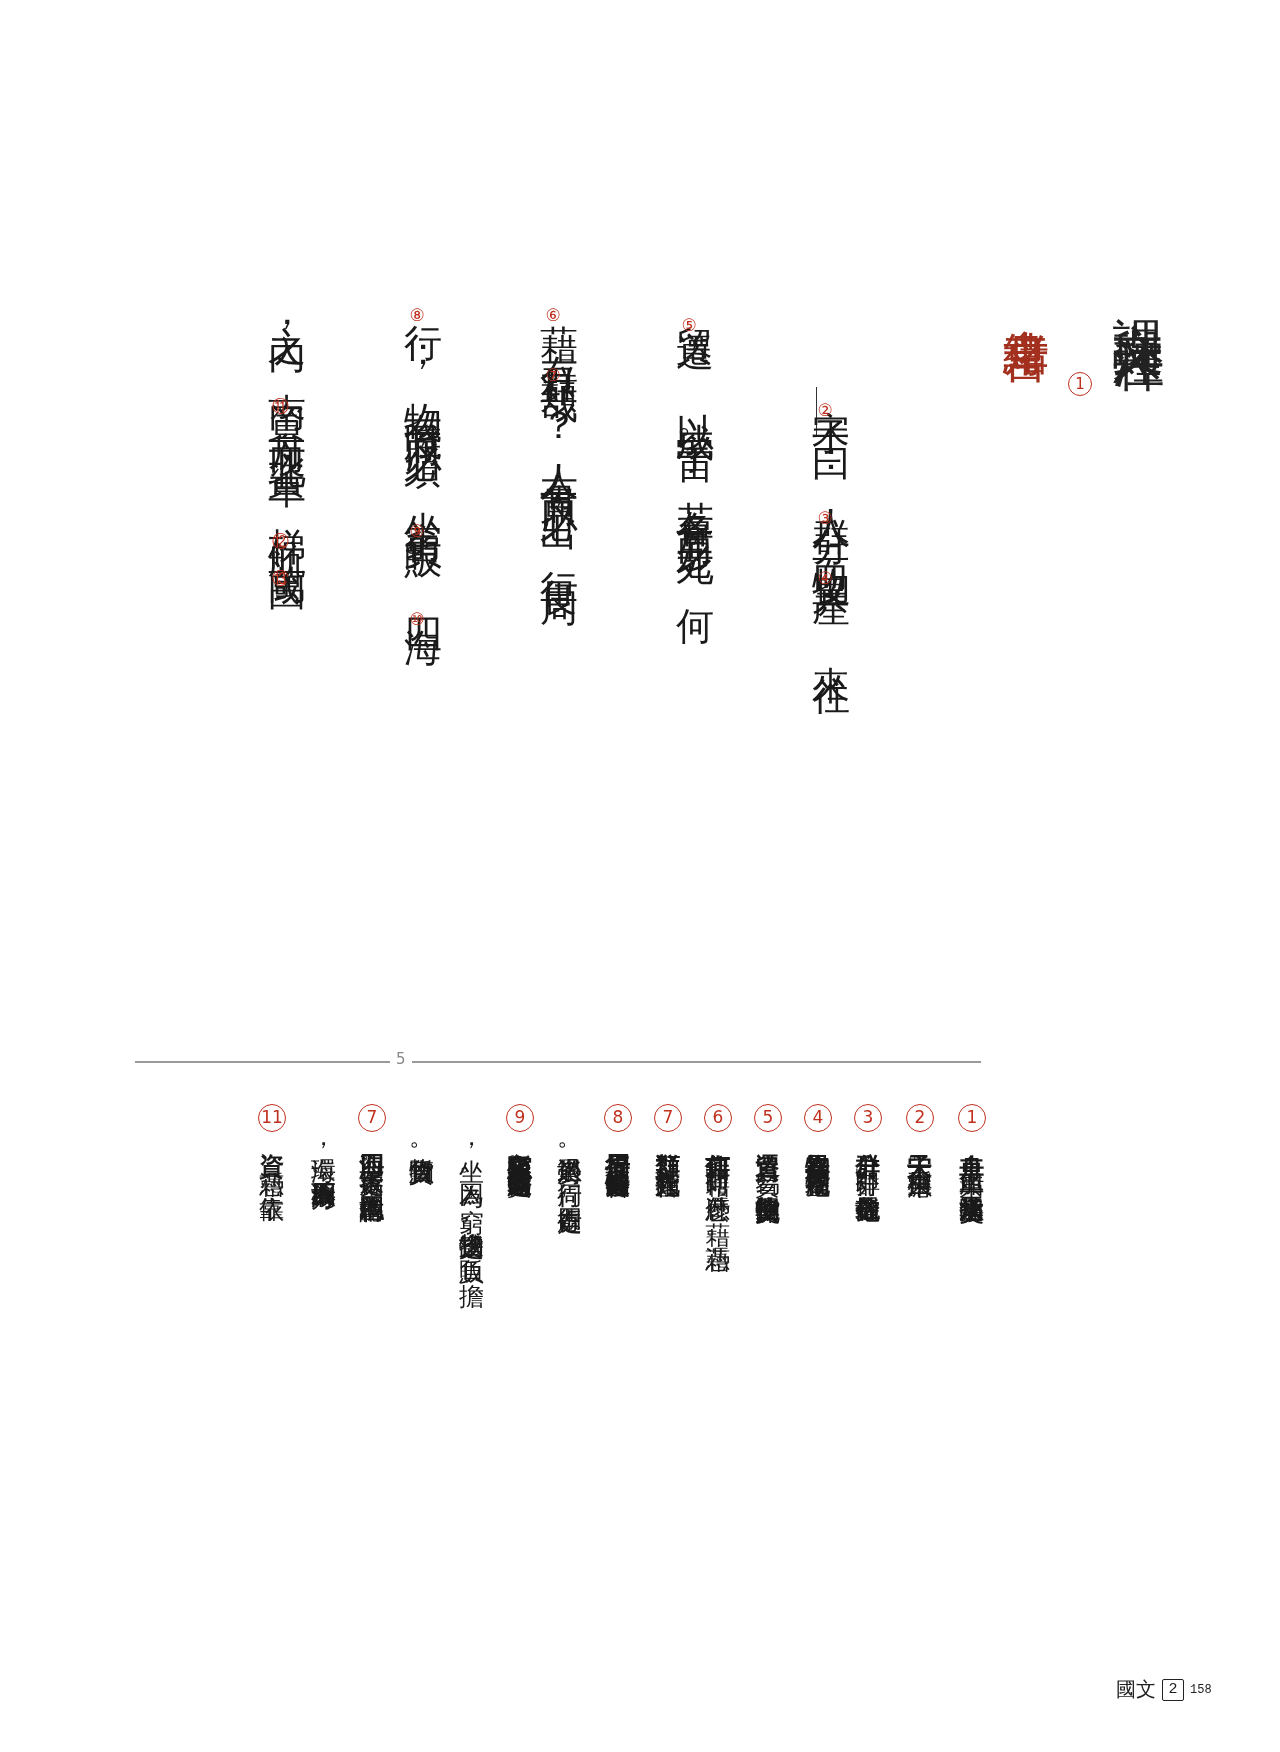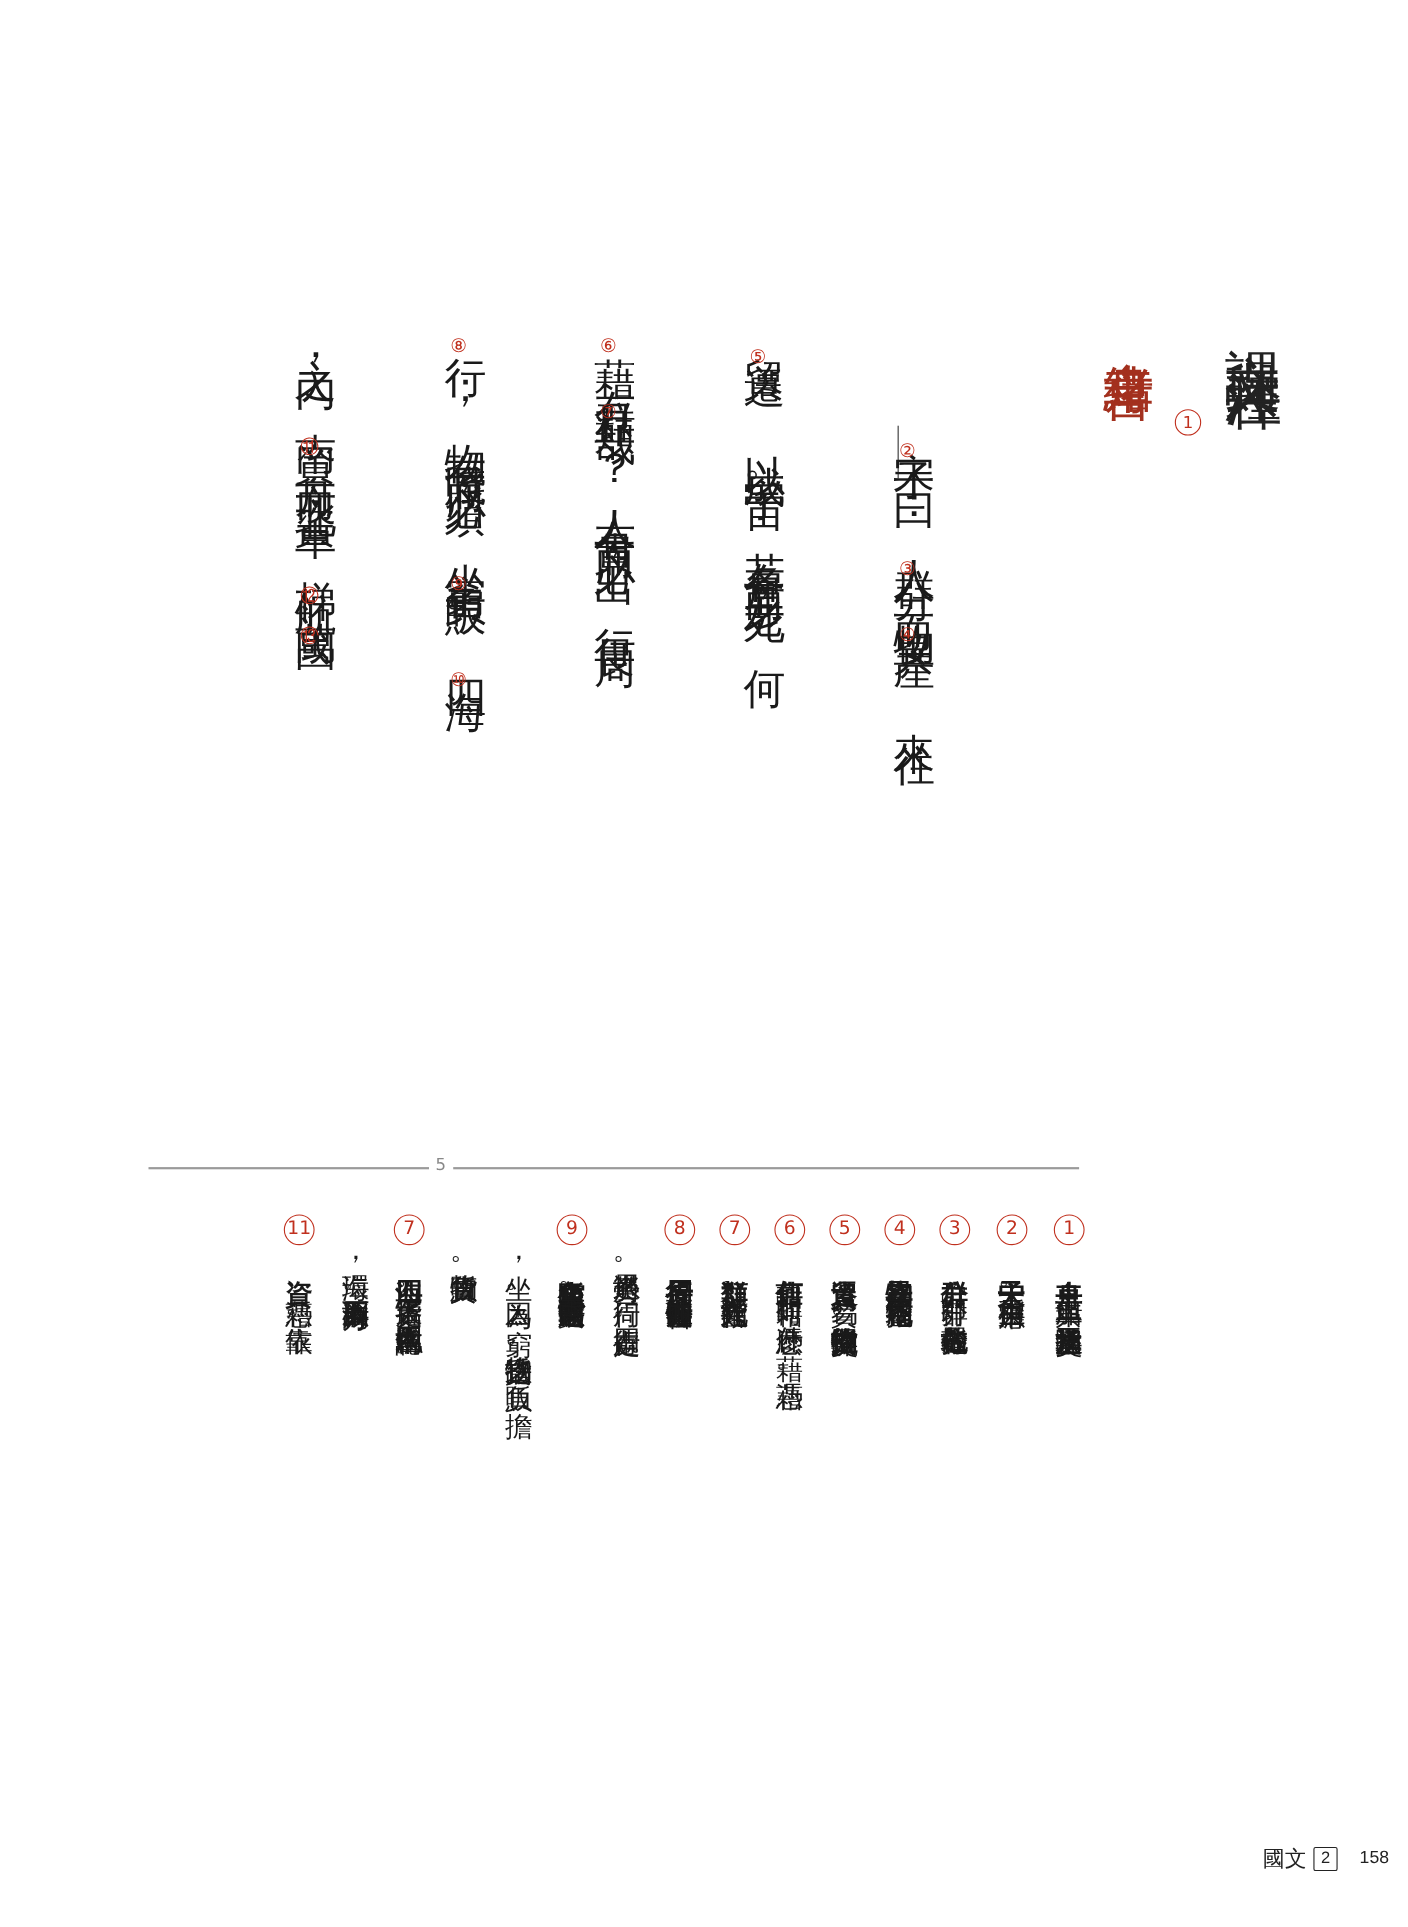--- a/index.html
+++ b/index.html
@@ -26,35 +26,35 @@
   .author-mark { position: absolute; border-left: 1.5px solid #333; }
 
   
   .divider { position: absolute; left: 135px; top: 1061px; width: 846px; height: 1.5px; background: #9a9a9a; }
   .line-num { position: absolute; left: 390px; top: 1050px; background: #fff; padding: 0 6px;
               font-family: "DejaVu Sans", "Liberation Sans", sans-serif; font-size: 15px; color: #888; }
 
   
   .note { position: absolute; top: 1104px; font-family: "DejaVu Sans", "Liberation Sans", sans-serif;
           font-size: 25px; line-height: 1.05; }
-  .note .num { display: flex; justify-content: center; margin-bottom: 12px; }
+  .note .num { display: flex; justify-content: center; margin-bottom: 2px; }
   .note .num span { display:inline-flex; align-items:center; justify-content:center; width: 26px; height: 26px;
                     border: 1.5px solid #c0301e; border-radius: 50%; color: #c0301e; font-size: 17px; }
   .note-body { writing-mode: vertical-rl; text-orientation: upright; white-space: nowrap; }
   .term { font-weight: bold; }
   .gap { display: inline-block; height: 18px; }
   .cont { position: absolute; top: 1139px; writing-mode: vertical-rl; text-orientation: upright; white-space: nowrap;
           font-family: "DejaVu Sans", "Liberation Sans", sans-serif; font-size: 25px; line-height: 1.05; }
 
   
-  .footer { position: absolute; left: 1148px; top: 1676px; font-family: Liberation Sans, sans-serif;
+  .footer { position: absolute; left: 1116px; top: 1676px; font-family: Liberation Mono, monospace;
             font-size: 20px; display: flex; align-items: center; gap: 6px; color: #222; }
   .footer .vol { display:inline-flex; width: 20px; height: 20px; border: 1.5px solid #222; border-radius: 2px;
                  align-items:center; justify-content:center; font-size: 15px; }
-  .footer .page { margin-left: 14px; font-size: 16px; }
+  .footer .page { font-size: 12px; }
 </style>
 </head>
 <body>
 
 <div class="vcol section-title">課文與注釋</div>
 
 <div class="vcol lesson-title">
   <span>舟車緒言</span>
 </div>
 <span class="ref-circle" style="position:absolute; right:188px; top:372px; color:#c0301e; font-family:'DejaVu Sans',sans-serif;">1</span>

